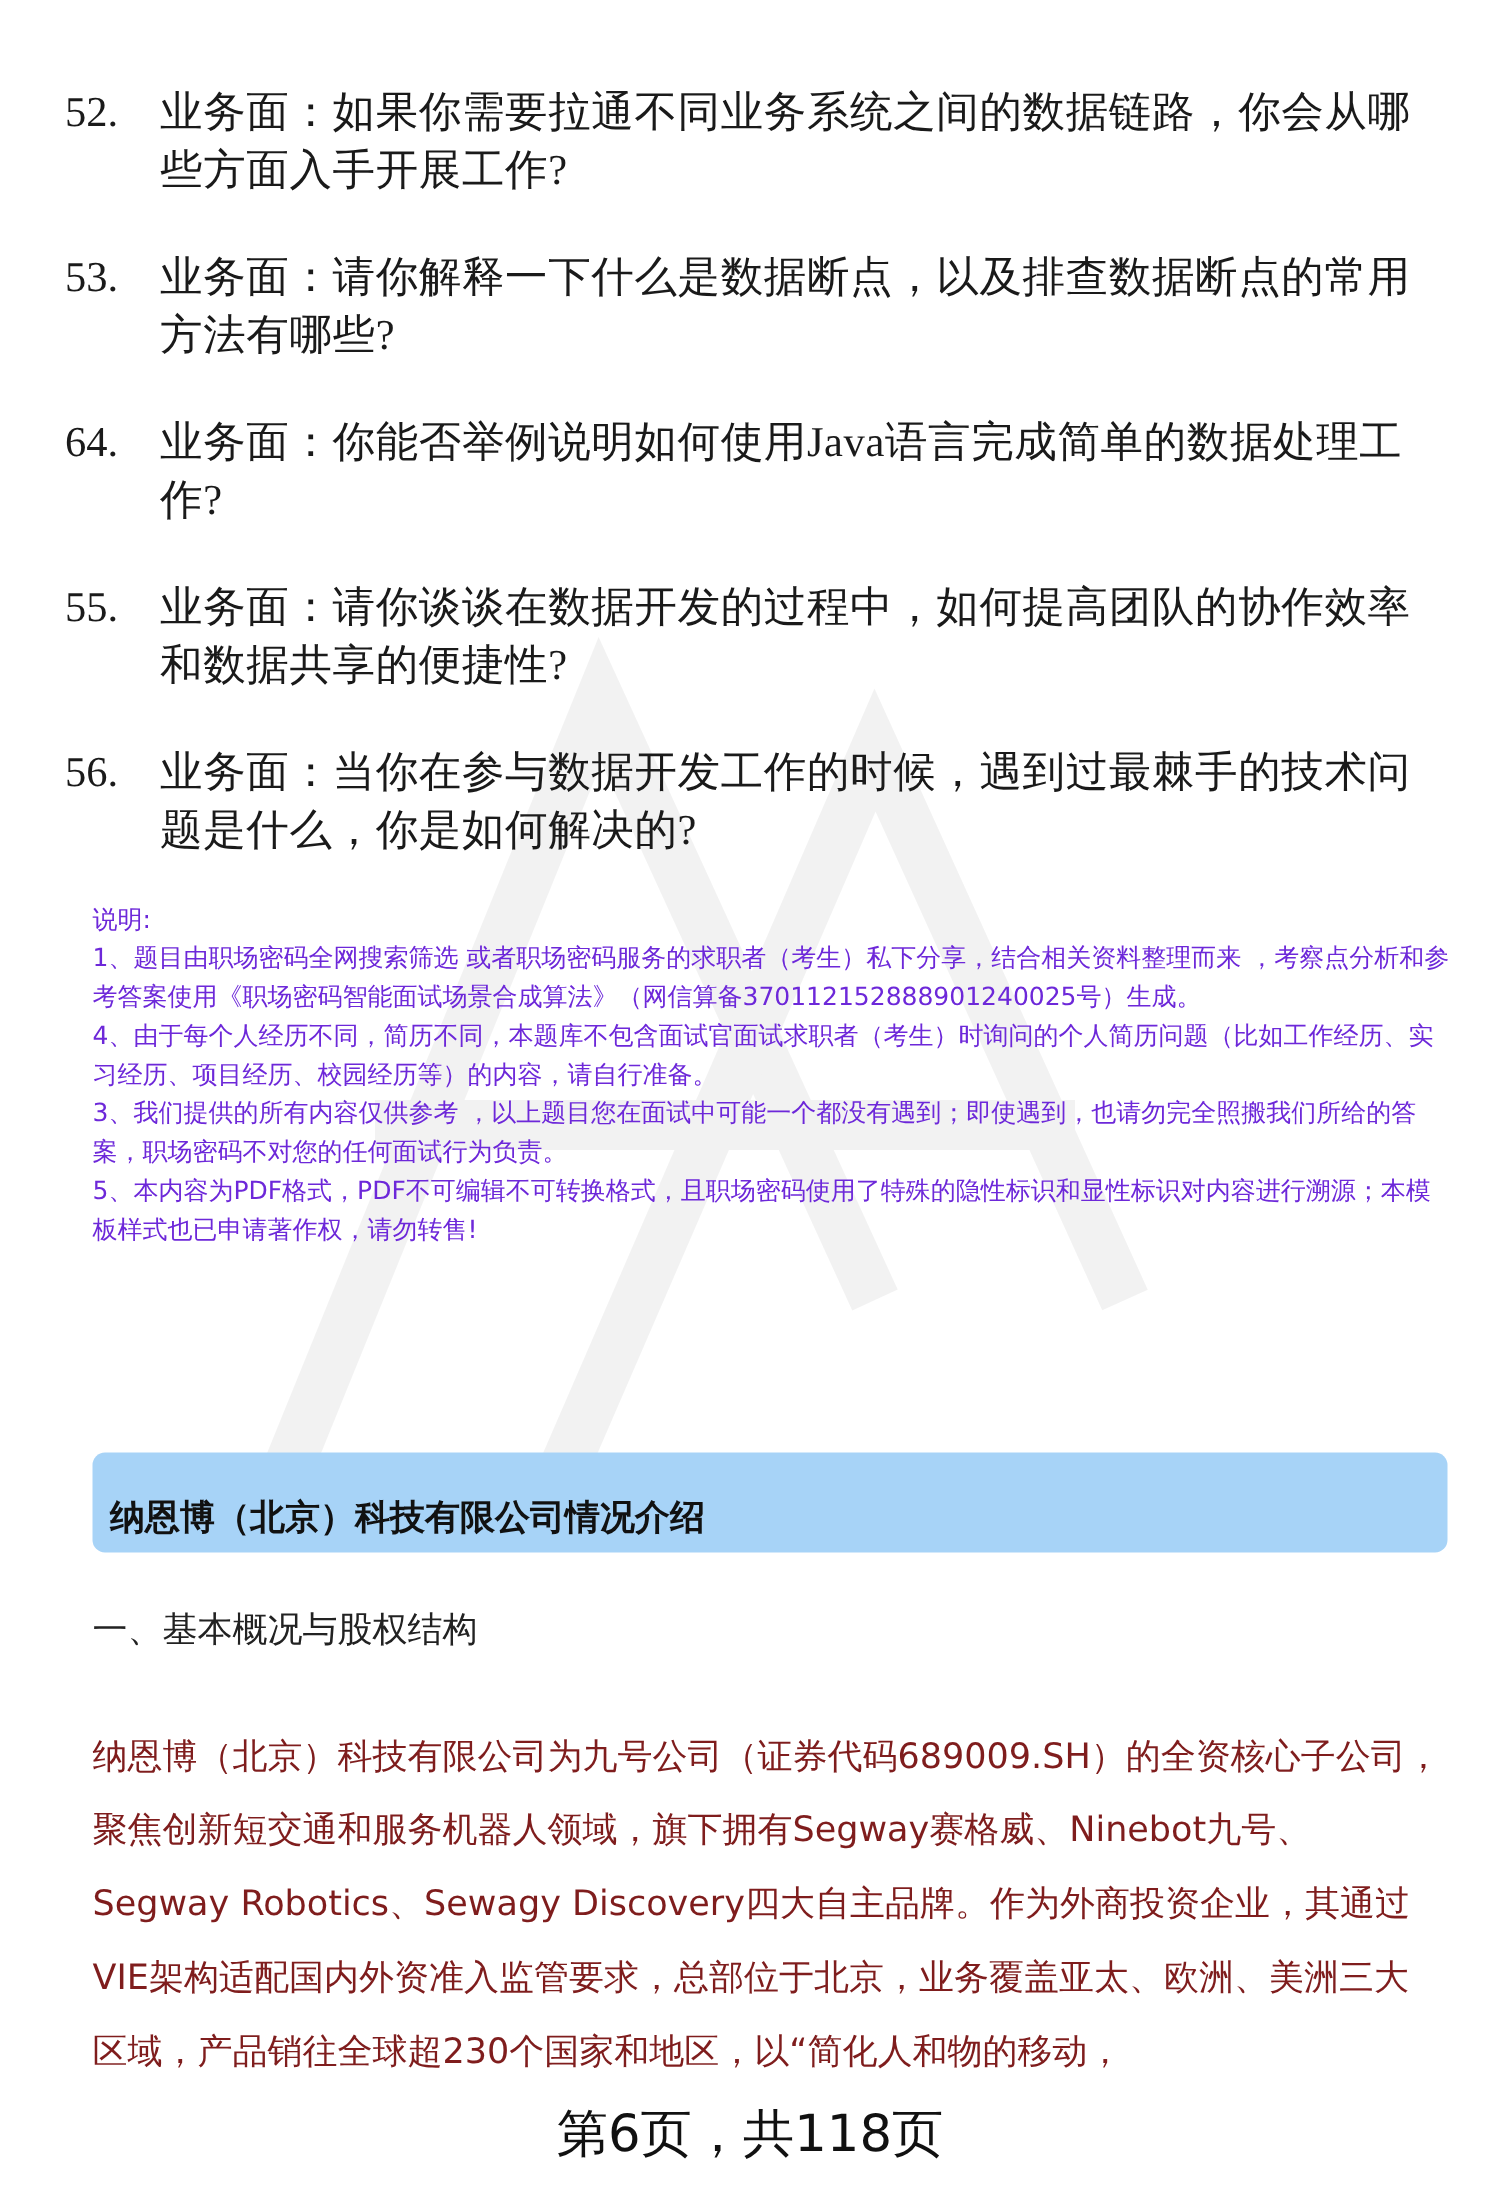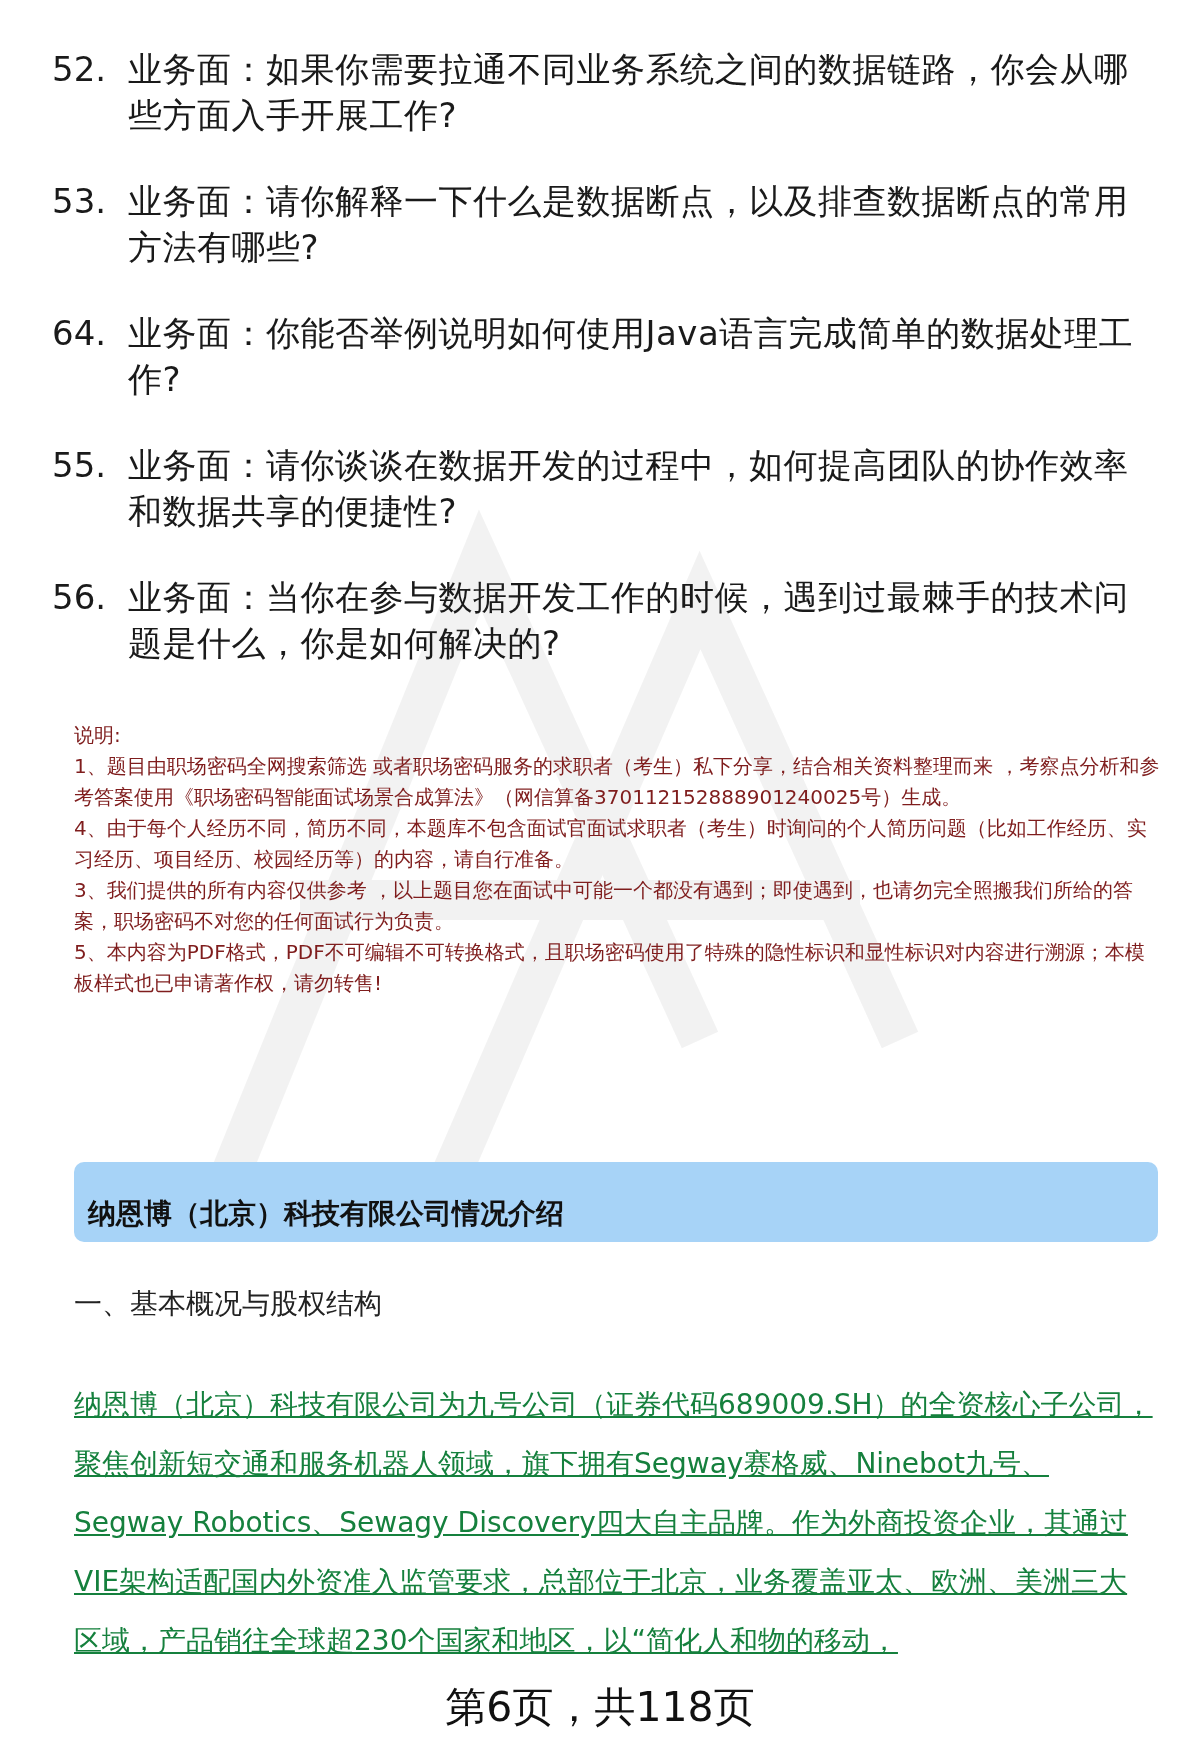--- a/index.html
+++ b/index.html
@@ -4,34 +4,34 @@
 <style>
   html, body { margin: 0; padding: 0; background: #ffffff; }
   body {
     width: 1200px; height: 1755px; position: relative; overflow: hidden;
     font-family: "DejaVu Sans", "Liberation Sans", sans-serif; color: #1a1a1a;
   }
   .watermark {
     position: absolute; left: 180px; top: 480px; width: 760px; height: 760px;
     pointer-events: none; opacity: 0.5;
   }
-  .questions { position: absolute; left: 52px; top: 46px; width: 1100px; }
+  .questions { position: absolute; left: 52px; top: 68px; width: 1100px; font-family: Liberation Serif, serif; }
   .q { display: flex; font-size: 34px; line-height: 46px; margin-bottom: 40px; }
   .q .num { width: 76px; flex: none; }
   .q .txt { flex: 1; letter-spacing: 0.5px; }
-  .notes { position: absolute; left: 74px; top: 720px; width: 1090px; font-size: 20px; line-height: 31px; color: #7f1d1d; }
+  .notes { position: absolute; left: 74px; top: 720px; width: 1090px; font-size: 20px; line-height: 31px; color: #6d28d9; }
   .notes p { margin: 0; }
   .banner {
     position: absolute; left: 74px; top: 1162px; width: 1084px; height: 80px;
     background: #a7d3f7; border-radius: 10px;
     display: flex; align-items: center; padding-left: 14px; box-sizing: border-box;
   }
   .banner span { font-size: 28px; font-weight: bold; color: #111; margin-top: 24px; }
   .section-title { position: absolute; left: 74px; top: 1285px; font-size: 28px; color: #222; }
-  .body-text { position: absolute; left: 74px; top: 1375px; width: 1080px; font-size: 28px; line-height: 59px; color: #15803d; text-decoration: underline; }
+  .body-text { position: absolute; left: 74px; top: 1375px; width: 1080px; font-size: 28px; line-height: 59px; color: #7f1d1d; }
   .body-text p { margin: 0; }
   .footer { position: absolute; left: 0; width: 1200px; top: 1680px; text-align: center; font-size: 41px; color: #111; }
 </style>
 </head>
 <body>
 
 <svg class="watermark" viewBox="0 0 760 760">
   <g fill="none" stroke="#e6e6e6" stroke-width="40">
     <path d="M40 720 L300 80 L520 560"></path>
     <path d="M260 720 L520 120 L720 560"></path>

